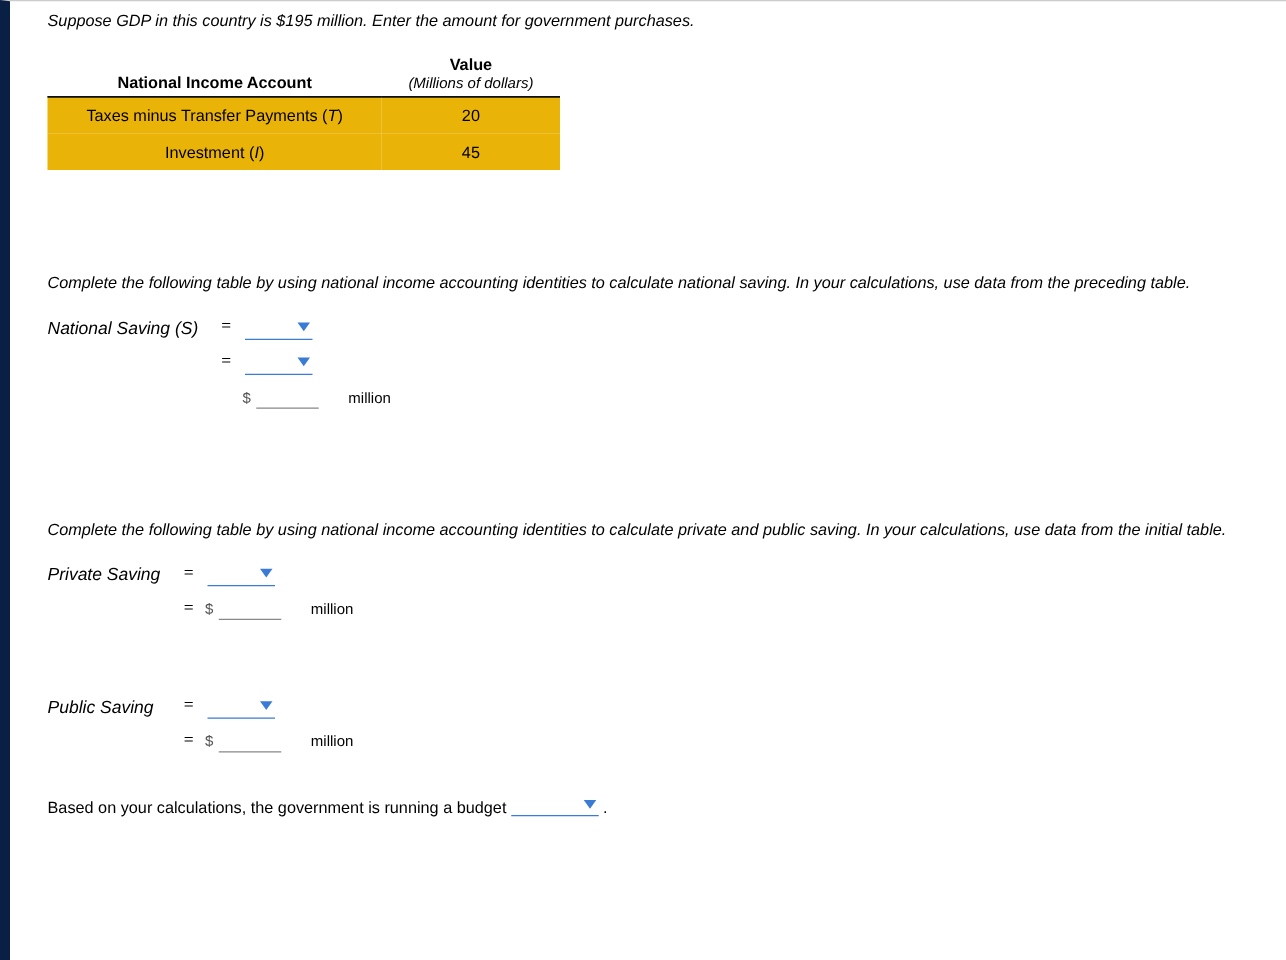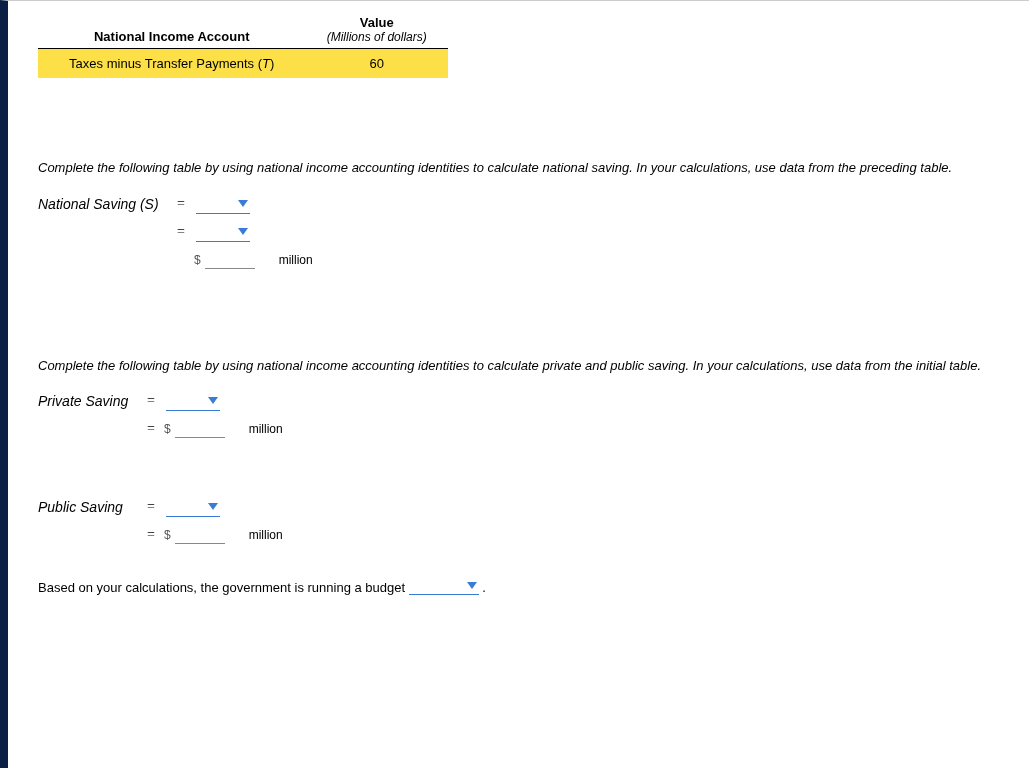--- a/index.html
+++ b/index.html
@@ -30,21 +30,21 @@
     font-weight: bold;
     text-align: center;
     padding: 6px 10px 4px 10px;
     vertical-align: bottom;
   }
   .tbl .hdr-cell { border-bottom: 1px solid #000; }
   .tbl td {
     text-align: center;
     padding: 7px 10px;
   }
-  .tbl tr.stripe td { background: #fde047; }
+  .tbl tr.stripe td { background: #eab308; }
   .vartag { font-style: italic; }
   .subhdr { font-style: italic; font-weight: normal; font-size: 12px; }
   .num-input {
     width: 52px;
     height: 20px;
     border: 1px solid #bbb;
     text-align: center;
     font-size: 12px;
     padding: 0;
   }
@@ -120,37 +120,44 @@
     vertical-align: bottom;
     justify-content: flex-end;
   }
   .final-line { margin-top: 30px; }
 </style>
 </head>
 <body>
 
 <div class="frame">
 
+  <div class="intro">Suppose GDP in this country is $195 million. Enter the amount for government purchases.</div>
 
   <table class="tbl">
     <thead>
       <tr>
         <th class="hdr-cell">National Income Account</th>
         <th class="hdr-cell">
           <div>Value</div>
           <div class="subhdr">(Millions of dollars)</div>
         </th>
       </tr>
     </thead>
     <tbody>
       <tr class="stripe">
         <td>
           <span>Taxes minus Transfer Payments (</span><span class="vartag">T</span><span>)</span>
         </td>
-        <td>60</td>
+        <td>20</td>
+      </tr>
+      <tr class="stripe">
+        <td>
+          <span>Investment (</span><span class="vartag">I</span><span>)</span>
+        </td>
+        <td>45</td>
       </tr>
     </tbody>
   </table>
 
   <div class="block-text">Complete the following table by using national income accounting identities to calculate national saving. In your calculations, use data from the preceding table.</div>
 
   <div>
     <div class="eqrow">
       <span class="eq-label" style="width:130px;text-align:left">National Saving (S)</span>
       <span class="eq-eq">=</span>

